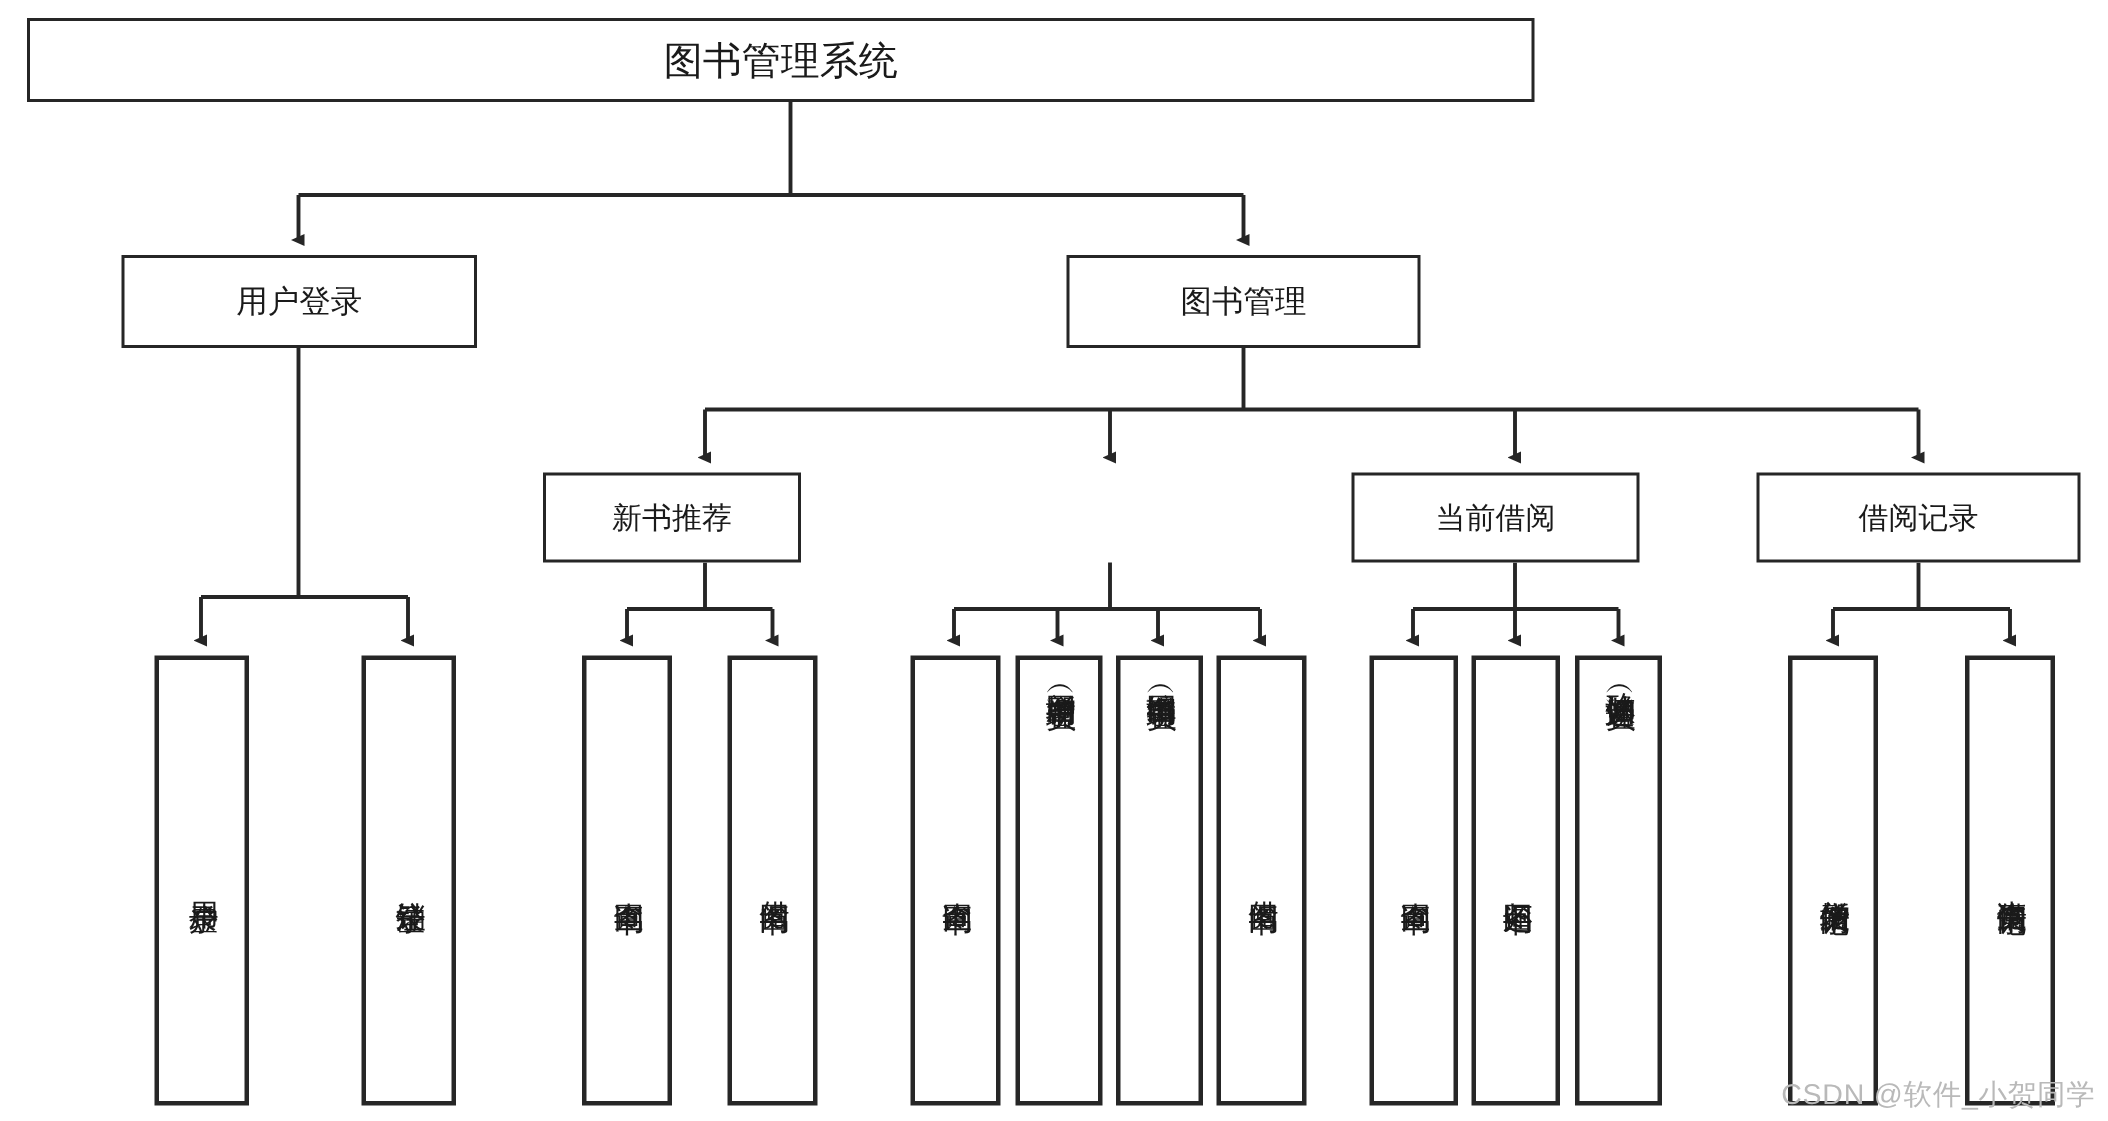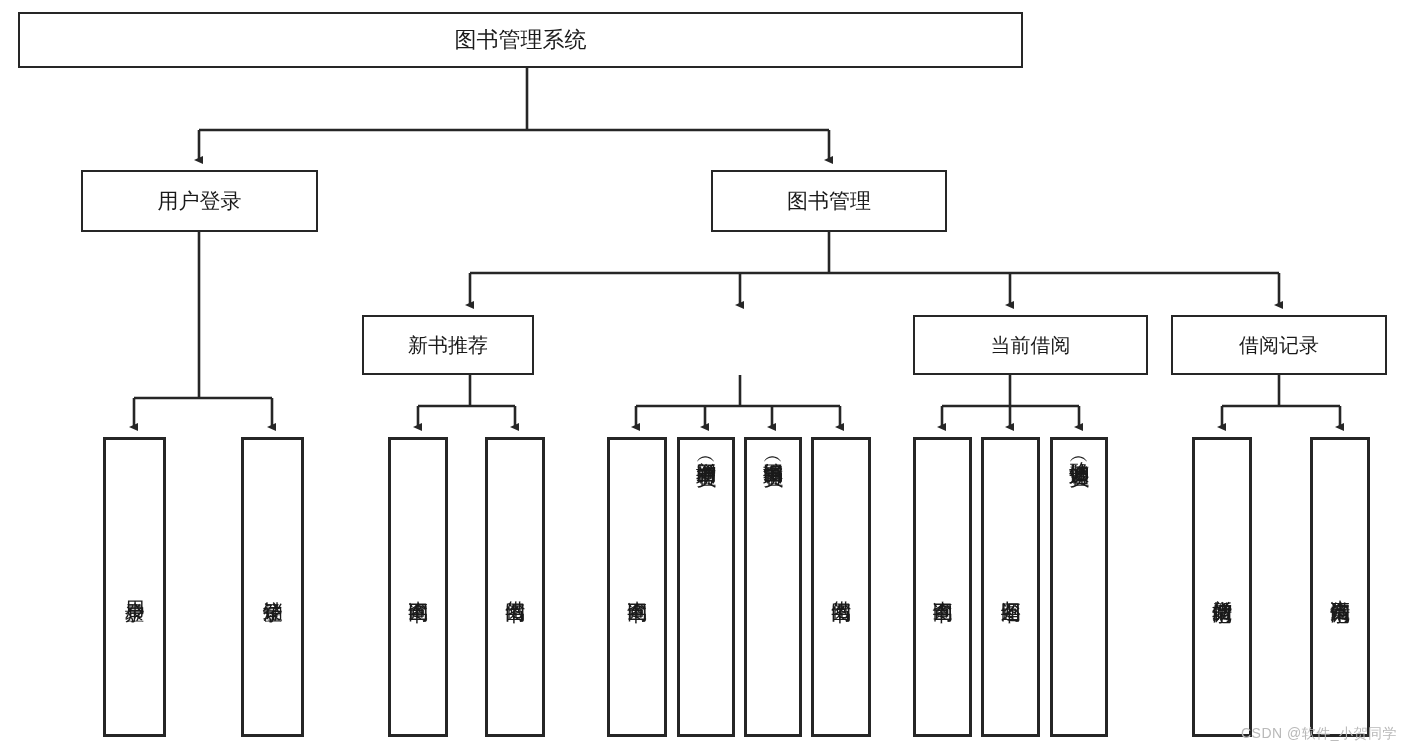--- a/index.html
+++ b/index.html
@@ -28,21 +28,21 @@
   .node {
     position: absolute;
     box-sizing: border-box;
     background: #ffffff;
     border: 2px solid #262626;
     display: flex;
     align-items: center;
     justify-content: center;
     color: #1a1a1a;
   }
-  .node.root   { font-size: 22px; }
+  .node.root   { font-size: 26px; }
   .node.lvl1   { font-size: 21px; }
   .node.lvl2   { font-size: 20px; }
   .node.leaf {
     border-width: 3px;
     align-items: flex-start;
     justify-content: center;
     padding-top: 0;
   }
   .vtext {
     writing-mode: vertical-rl;
@@ -61,21 +61,21 @@
     justify-content: center;
   }
   .leaf-inner.top {
     align-items: flex-start;
     padding-top: 6px;
   }
   .watermark {
     position: absolute;
     right: 8px;
     bottom: 4px;
-    font-size: 14px;
+    font-size: 19px;
     color: #b9b9b9;
     white-space: nowrap;
     letter-spacing: 0.5px;
   }
 </style>
 </head>
 <body>
 
 <div id="canvas">
 
@@ -138,21 +138,21 @@
   <div class="node lvl1" style="left:81px; top:170px; width:237px; height:62px;">
     <span>用户登录</span>
   </div>
   <div class="node lvl1" style="left:711px; top:170px; width:236px; height:62px;text-align:center;">
     <span>图书管理</span>
   </div>
 
   <div class="node lvl2" style="left:362px; top:315px; width:172px; height:60px;">
     <span>新书推荐</span>
   </div>
-  <div class="node lvl2" style="left:901px; top:315px; width:235px; height:60px;margin-left:12px;">
+  <div class="node lvl2" style="left:901px; top:315px; width:192px; height:60px;">
     <span>当前借阅</span>
   </div>
   <div class="node lvl2" style="left:1171px; top:315px; width:216px; height:60px;">
     <span>借阅记录</span>
   </div>
 
   <div class="node leaf" style="left:103px; top:437px; width:63px; height:300px;">
     <div class="leaf-inner">
       <span class="vtext">用户登录</span>
     </div>

